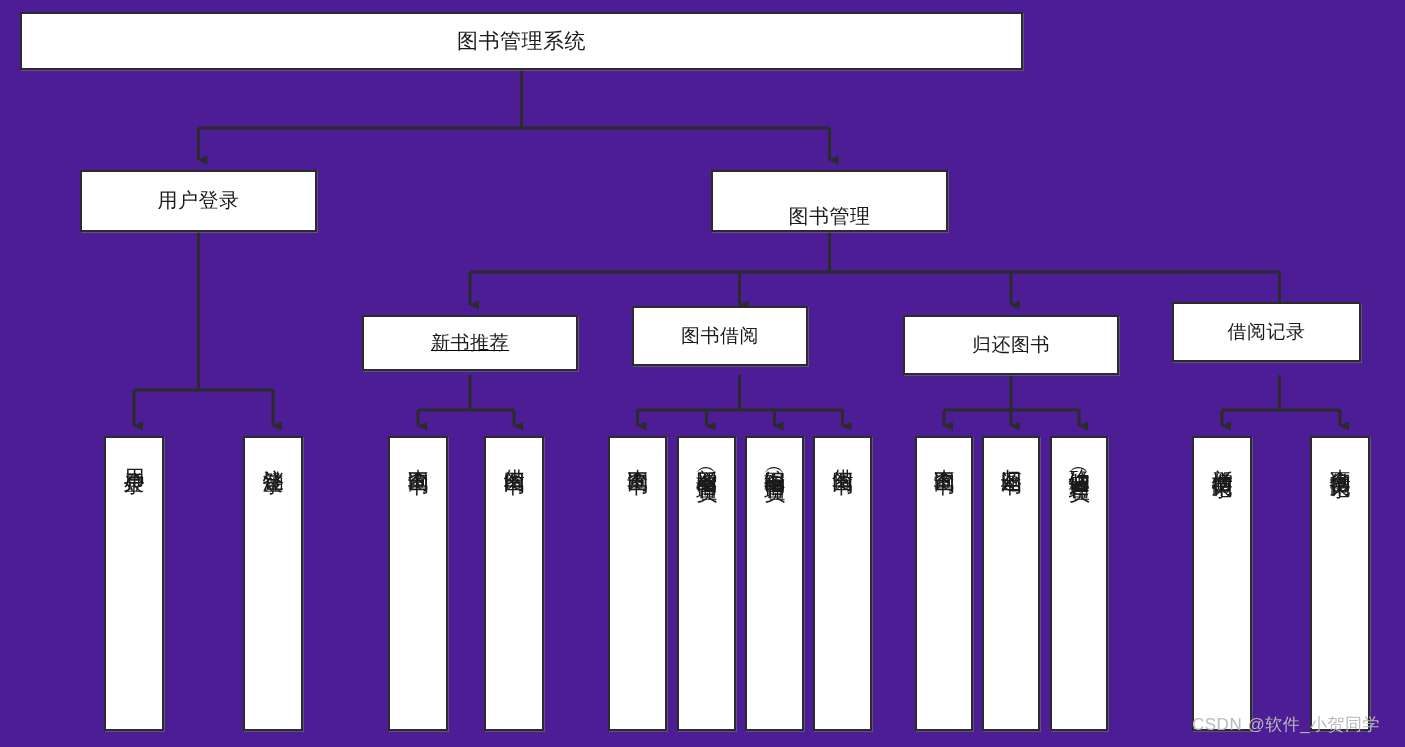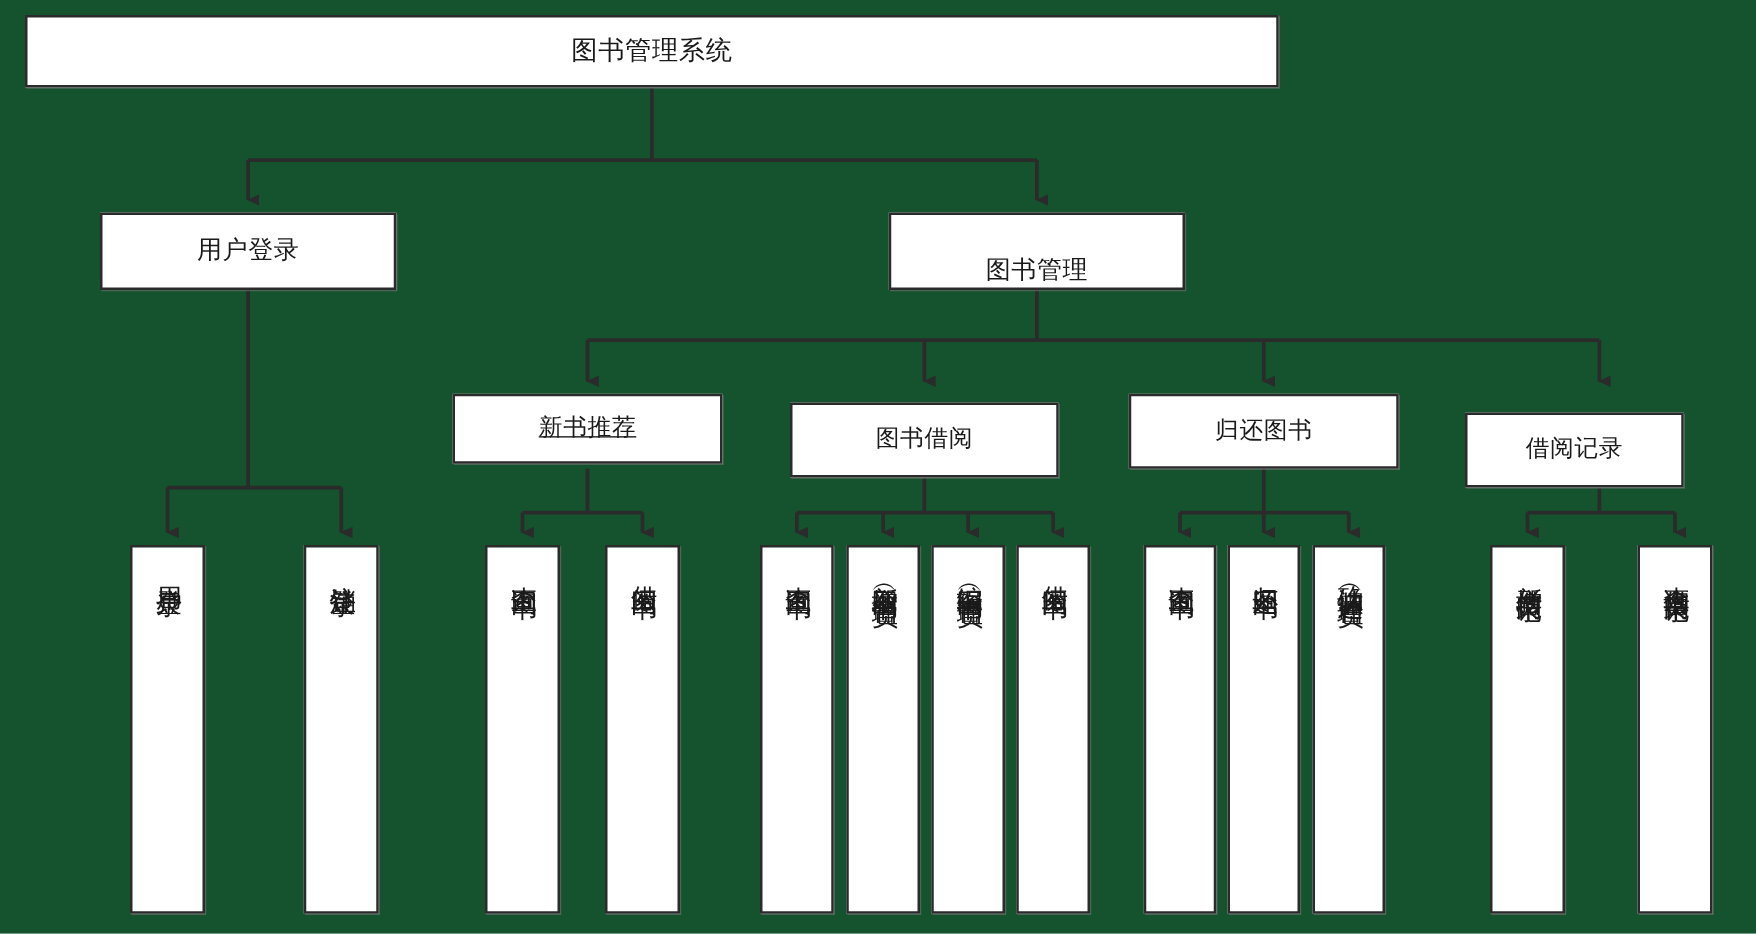--- a/index.html
+++ b/index.html
@@ -8,21 +8,21 @@
     background: #ffffff;
   }
   body {
     font-family: "Liberation Sans", "DejaVu Sans", sans-serif;
     color: #000000;
   }
   #canvas {
     position: relative;
     width: 1405px;
     height: 747px;
-    background: #14532d;
+    background: #4c1d95;
     overflow: hidden;
   }
   svg.edges {
     position: absolute;
     left: 0;
     top: 0;
     width: 1405px;
     height: 747px;
     pointer-events: none;
   }
@@ -122,27 +122,27 @@
       </div>
       <div class="node node-l2" style="left: 80px; top: 170px; width: 237px; height: 62px;">
         <span class="label">用户登录</span>
       </div>
       <div class="node node-l2" style="left: 711px; top: 170px; width: 237px; height: 62px; align-items: flex-end;">
         <span class="label">图书管理</span>
       </div>
       <div class="node node-l3" style="left: 362px; top: 315px; width: 216px; height: 56px; text-decoration: underline;">
         <span class="label">新书推荐</span>
       </div>
-      <div class="node node-l3" style="left: 632px; top: 322px; width: 215px; height: 60px;">
+      <div class="node node-l3" style="left: 632px; top: 306px; width: 176px; height: 60px;">
         <span class="label">图书借阅</span>
       </div>
       <div class="node node-l3" style="left: 903px; top: 315px; width: 216px; height: 60px;">
         <span class="label">归还图书</span>
       </div>
-      <div class="node node-l3" style="left: 1172px; top: 330px; width: 175px; height: 60px;">
+      <div class="node node-l3" style="left: 1172px; top: 302px; width: 189px; height: 60px;">
         <span class="label">借阅记录</span>
       </div>
       <div class="node node-leaf" style="left: 104px; top: 436px; width: 60px; height: 295px;">
         <span class="label">用户登录</span>
       </div>
       <div class="node node-leaf" style="left: 243px; top: 436px; width: 60px; height: 295px;">
         <span class="label">注销登录</span>
       </div>
       <div class="node node-leaf" style="left: 388px; top: 436px; width: 60px; height: 295px;">
         <span class="label">查询图书</span>
@@ -172,14 +172,15 @@
         <span class="label">确认归还（管理员）</span>
       </div>
       <div class="node node-leaf" style="left: 1192px; top: 436px; width: 60px; height: 295px;">
         <span class="label">新增借阅记录</span>
       </div>
       <div class="node node-leaf" style="left: 1310px; top: 436px; width: 60px; height: 295px;">
         <span class="label">查询借阅记录</span>
       </div>
     </div>
 
+  <div class="watermark" style="left: 1192px; top: 713px;">CSDN @软件_小贺同学</div>
 
 </div>
 
 </body></html>

